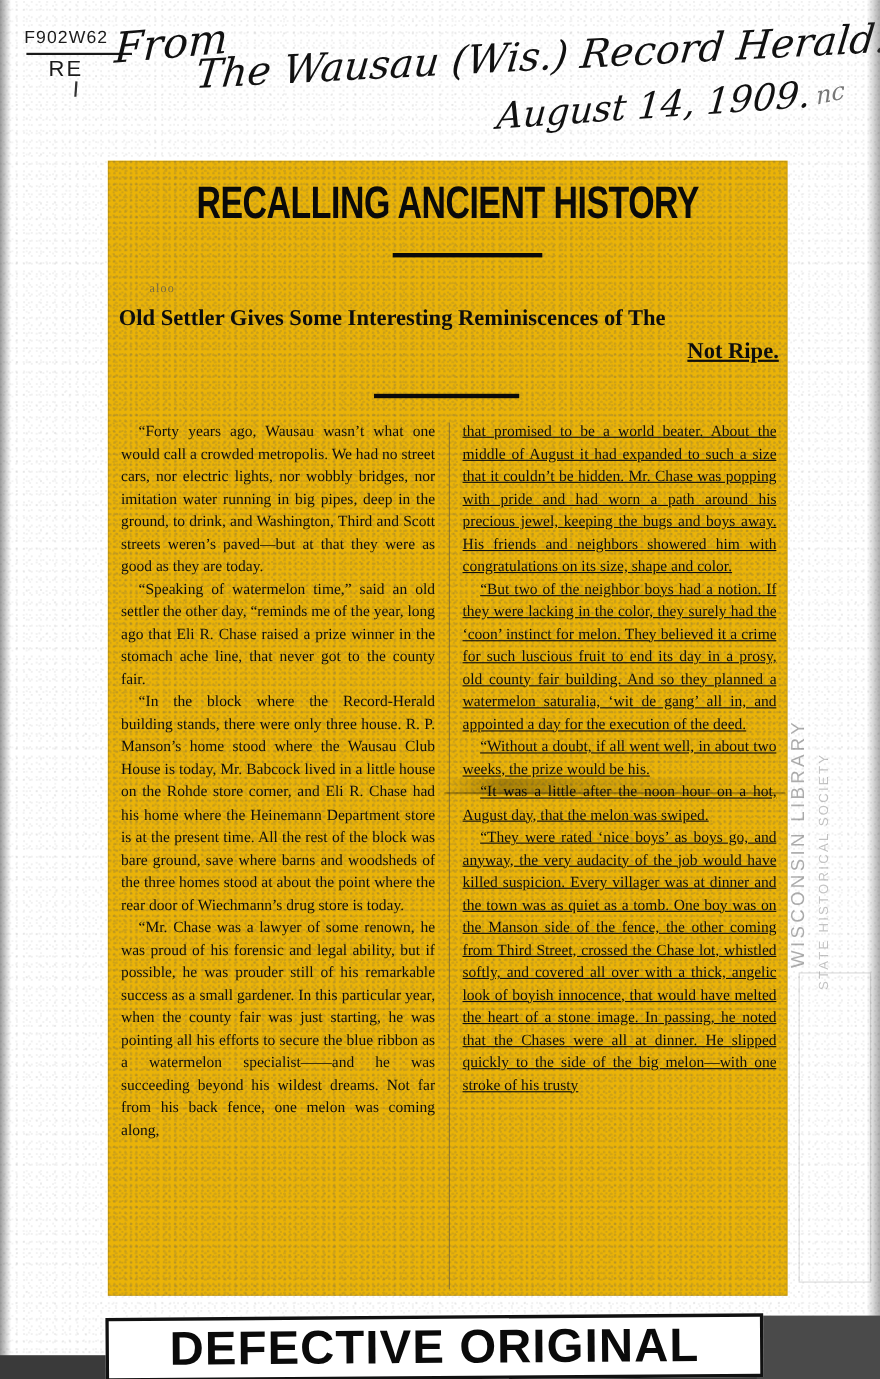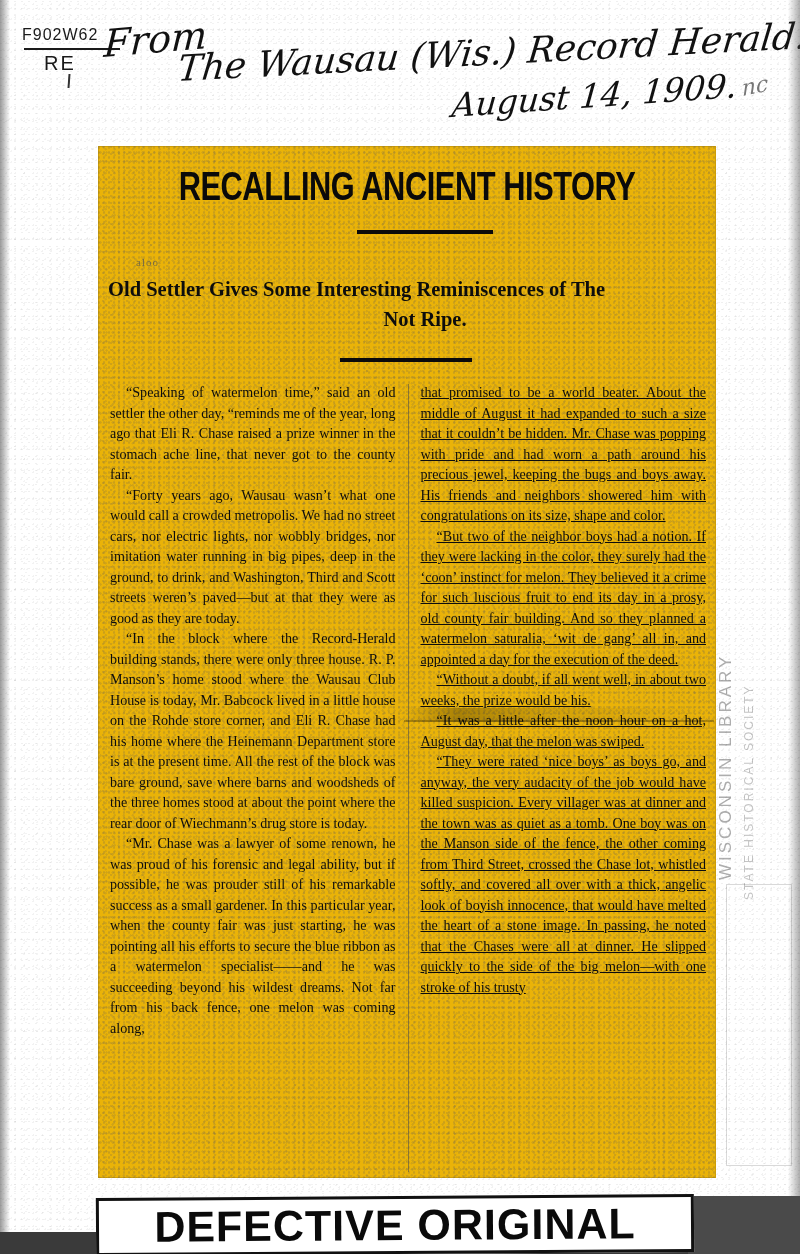--- a/index.html
+++ b/index.html
@@ -167,21 +167,21 @@
     font-family: "Liberation Serif", serif;
     font-weight: bold;
     font-size: 20.5px;
     line-height: 30px;
     color: #0d0d0d;
     margin-top: 12px;
   }
   #subheadline .sub-line { display: block; white-space: nowrap; }
   #sub-line-1 { text-align: left; }
   #sub-line-2 { text-align: left; padding-left: 34px; }
-  #sub-line-3 { text-align: center; padding-left: 34px; }
+  #sub-line-3 { text-align: right; padding-left: 34px; text-decoration: underline; }
 
   #subhead-rule {
     position: absolute;
     left: 236px; top: 208px;
     width: 132px; height: 4px;
     background: #0a0a0a;
   }
 
   
   #columns {
@@ -339,22 +339,22 @@
 
       <div id="subheadline">
         <span class="sub-line" id="sub-line-1">Old Settler Gives Some  Interesting Reminiscences of The</span>
         <span class="sub-line" id="sub-line-3">Not Ripe.</span>
       </div>
 
       <div id="subhead-rule"></div>
 
       <div id="columns">
         <div class="column" id="column-left">
+          <p>“Forty years ago, Wausau wasn’t what one would call a crowded metropolis.  We had no street cars, nor electric lights, nor wobbly bridges, nor imitation water running in big pipes, deep in the ground, to drink, and Washington, Third and Scott streets weren’s paved—but at that they were as good as they are today.</p>
           <p>“Speaking of watermelon time,” said an old settler the other day, “reminds me of the year, long ago that Eli R. Chase raised a prize winner in the stomach ache line, that never got to the county fair.</p>
-          <p>“Forty years ago, Wausau wasn’t what one would call a crowded metropolis.  We had no street cars, nor electric lights, nor wobbly bridges, nor imitation water running in big pipes, deep in the ground, to drink, and Washington, Third and Scott streets weren’s paved—but at that they were as good as they are today.</p>
           <p>“In the block where the Record-Herald building stands, there were only three house.  R. P. Manson’s home stood where the Wausau Club House is today, Mr. Babcock lived in a little house on the Rohde store corner, and Eli R. Chase had his home where the Heinemann Department store is at the present time. All the rest of the block was bare ground, save where barns and woodsheds of the three homes stood at about the point where the rear door of Wiechmann’s drug store is today.</p>
           <p>“Mr. Chase was a lawyer of some renown, he was proud of his forensic and legal ability, but if possible, he was prouder still of his remarkable success as a small gardener.  In this particular year, when the county fair was just starting, he was pointing all his efforts to secure the blue ribbon as a watermelon specialist——and he was succeeding beyond his wildest dreams.  Not far from his back fence, one melon was coming along,</p>
         </div>
 
         <div id="column-divider"></div>
 
         <div class="column" id="column-right">
           <p class="cont">that promised to be a world beater. About the middle of August it had expanded to such a size that it couldn’t be hidden.  Mr. Chase was popping with pride and had worn a path around his precious jewel, keeping the bugs and boys away. His friends and neighbors showered him with congratulations on its size, shape and color.</p>
           <p>“But two of the neighbor boys had a notion.  If they were lacking in the color, they surely had the ‘coon’ instinct for melon.  They believed it a crime for such luscious fruit to end its day in a prosy, old county fair building.  And so they planned a watermelon saturalia, ‘wit de gang’ all in, and appointed a day for the execution of the deed.</p>
           <p>“Without a doubt, if all went well, in about two weeks, the prize would be his.</p>

